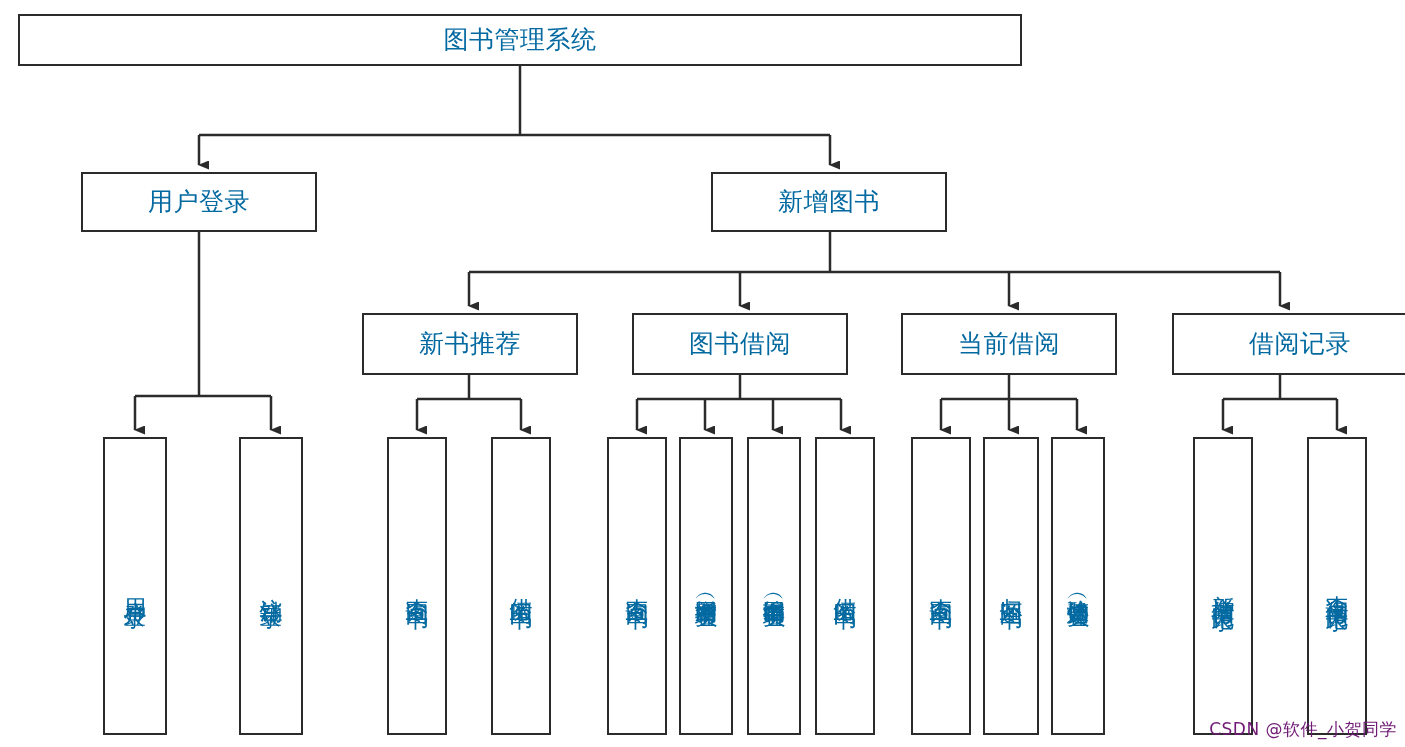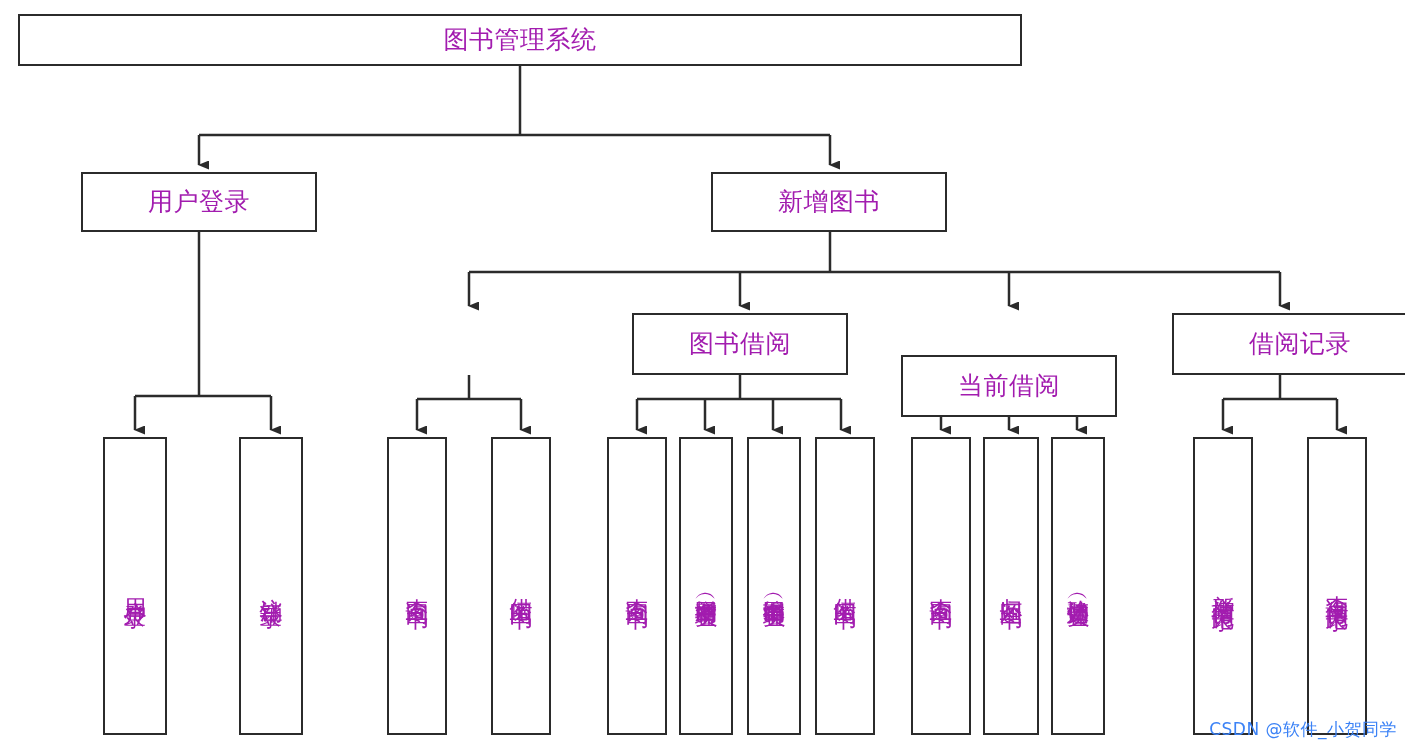--- a/index.html
+++ b/index.html
@@ -34,21 +34,21 @@
     background: #ffffff;
     display: flex;
     align-items: center;
     justify-content: center;
     overflow: hidden;
   }
   .node .node-label {
     display: block;
     text-align: center;
     letter-spacing: 0.5px;
-    color: #a21caf;
+    color: #0369a1;
     line-height: 1.05;
   }
   
   .node.horiz .node-label {
     font-size: 25px;
     white-space: nowrap;
   }
   .node.root .node-label {
     font-size: 25px;
   }
@@ -68,21 +68,21 @@
   }
   .node.vert.narrow .node-label {
     font-size: 22px;
     letter-spacing: 1px;
   }
   #watermark {
     position: absolute;
     right: 8px;
     bottom: 6px;
     font-size: 17px;
-    color: #3b82f6;
+    color: #701a75;
     letter-spacing: 0.5px;
     white-space: nowrap;
     user-select: none;
   }
 </style>
 </head>
 <body>
 
 <div id="canvas">
 
@@ -140,24 +140,27 @@
     <span class="node-label">图书管理系统</span>
   </div>
 
   <div class="node horiz" style="left:81px; top:172px; width:236px; height:60px;">
     <span class="node-label">用户登录</span>
   </div>
   <div class="node horiz" style="left:711px; top:172px; width:236px; height:60px;">
     <span class="node-label">新增图书</span>
   </div>
 
+  <div class="node horiz" style="left:362px; top:313px; width:216px; height:62px;">
+    <span class="node-label">新书推荐</span>
+  </div>
   <div class="node horiz" style="left:632px; top:313px; width:216px; height:62px;">
     <span class="node-label">图书借阅</span>
   </div>
-  <div class="node horiz" style="left:901px; top:313px; width:216px; height:62px;margin-top:42px;">
+  <div class="node horiz" style="left:901px; top:313px; width:216px; height:62px;">
     <span class="node-label">当前借阅</span>
   </div>
   <div class="node horiz" style="left:1172px; top:313px; width:256px; height:62px;">
     <span class="node-label">借阅记录</span>
   </div>
 
   <div class="node vert" style="left:103px; top:437px; width:64px; height:298px;">
     <span class="node-label">用户登录</span>
   </div>
   <div class="node vert" style="left:239px; top:437px; width:64px; height:298px;">

